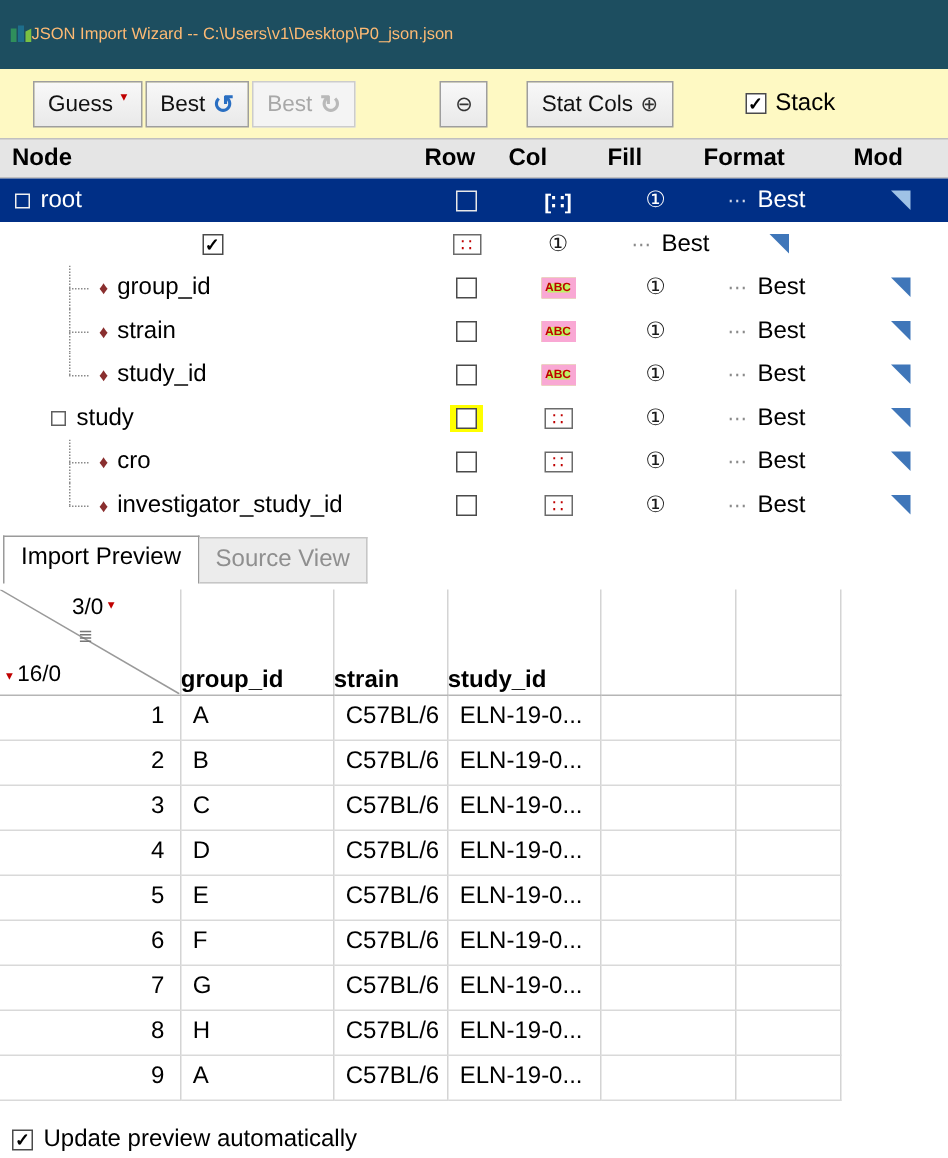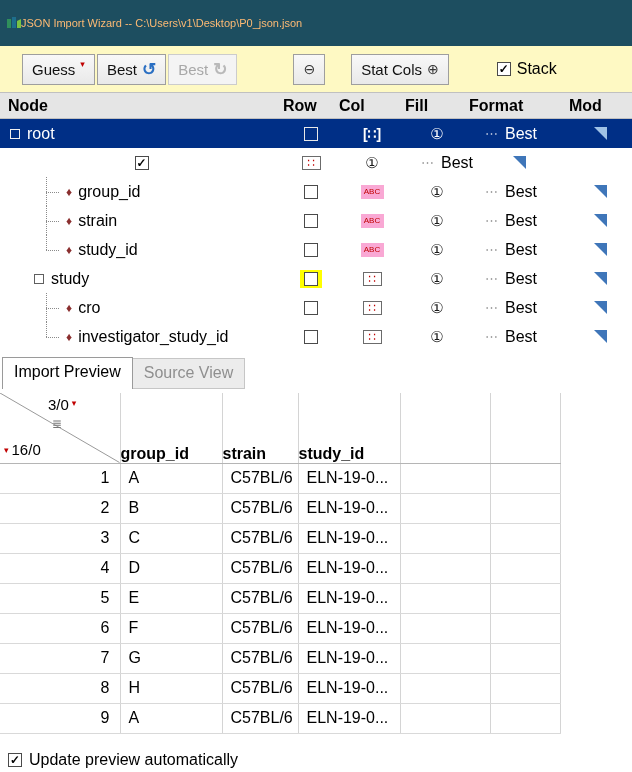--- a/index.html
+++ b/index.html
@@ -52,21 +52,21 @@
   .diamond { color:var(--diamond); font-size:12px; margin-right:6px; line-height:1; flex:0 0 auto; }
   .cell-center { display:flex; justify-content:center; align-items:center; height:100%; }
   .cbwrap { display:inline-flex; padding:2px; align-items:center; justify-content:center; }
   .cbwrap.hl { background:var(--highlight); padding:2px 4px; }
   .trow.selected .checkbox { border-color:#e8e8e8; background:transparent; }
   .table-icon { display:inline-flex; align-items:center; justify-content:center; width:19px; height:14px;
                 border:1px solid #6b6b6b; background:#fff; color:var(--accent_red); font-size:12px; line-height:1; }
   .matrix-icon { display:inline-flex; align-items:center; justify-content:center; font-weight:bold; font-size:14px; color:#222; }
   .trow.selected .matrix-icon { color:#fff; }
   .abc-icon { display:inline-flex; align-items:center; justify-content:center; width:23px; height:14px;
-              border:7px solid #f9a8d4; background:#bef264; color:var(--accent_red); font-size:8px; font-weight:normal; line-height:1; }
+              border:4px solid #f9a8d4; background:#bef264; color:var(--accent_red); font-size:8px; font-weight:bold; line-height:1; }
   .fill-icon { font-size:15px; color:#1a1a1a; line-height:1; }
   .trow.selected .fill-icon { color:#fff; }
   .cell-format { display:flex; align-items:center; gap:7px; padding-left:16px; height:100%; }
   .more { color:#8a8a8a; font-size:13px; line-height:1; }
   .trow.selected .more { color:#cfd6e8; }
   .trow.selected .fmt { color:#fff; }
   .mod-triangle { width:0; height:0; border-top:13px solid var(--triangle_blue); border-left:13px solid transparent; }
   .trow.selected .mod-triangle { border-top-color:#9fc2e6; }
 
   

